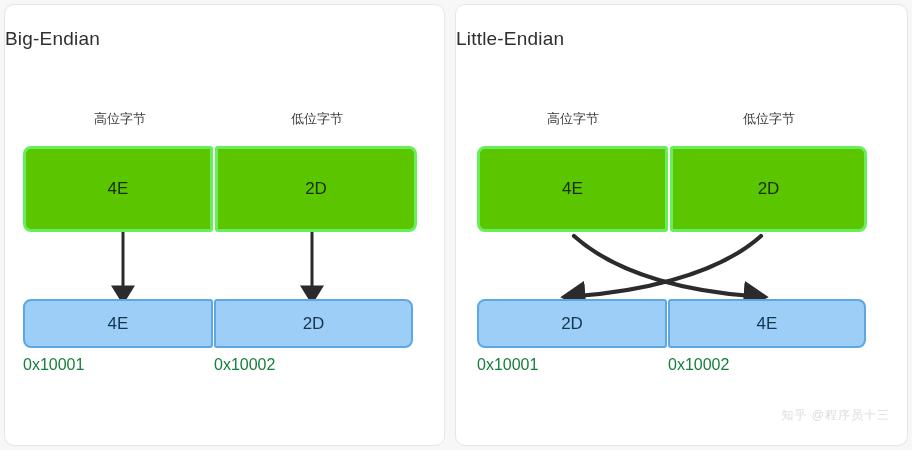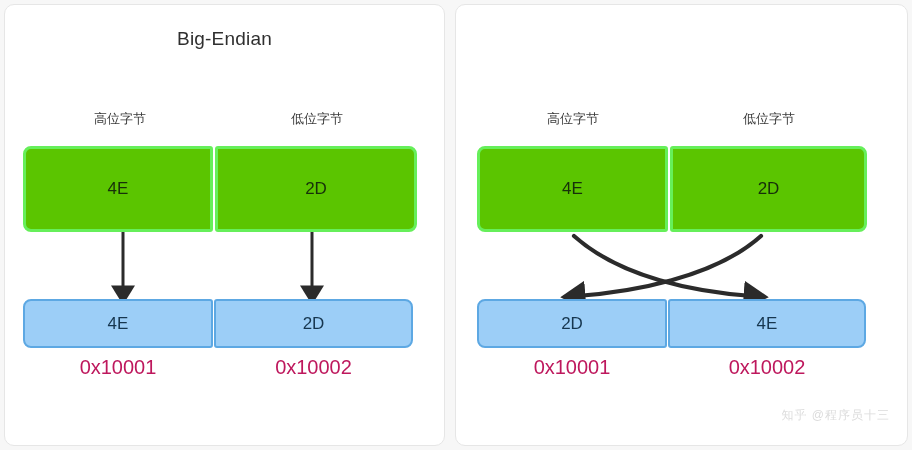--- a/index.html
+++ b/index.html
@@ -31,21 +31,21 @@
     box-sizing: border-box;
   }
   .panel-left  { left: 4px;   width: 441px; }
   .panel-right { left: 455px; width: 453px; }
 
   .panel-title {
     position: absolute;
     top: 23px;
     left: 0;
     width: 100%;
-    text-align: center;
+    text-align: left;
     font-size: 19px;
     color: #2f2f2f;
     letter-spacing: .2px;
   }
 
   
   .byte-label {
     position: absolute;
     font-size: 13px;
     color: #3a3a3a;
@@ -86,23 +86,22 @@
     justify-content: center;
     font-size: 17px;
     color: #16364f;
     height: 100%;
   }
   .mem-cell.left  { border-radius: 8px 3px 3px 8px; }
   .mem-cell.right { border-radius: 3px 8px 8px 3px; margin-left: 1px; }
 
   .addr-label {
     position: absolute;
-    font-size: 20px;
-    color: #be185d;
-    text-align: center;
+    font-size: 16px;
+    color: #15803d;
     white-space: nowrap;
   }
 
   .arrow-svg {
     position: absolute;
     pointer-events: none;
   }
 
   .watermark {
     position: absolute;
@@ -145,20 +144,21 @@
       <div class="mem-cell left" style="width:190px;">4E</div>
       <div class="mem-cell right" style="width:199px;">2D</div>
     </div>
 
     <div class="addr-label" style="left:18px; top:351px; width:190px;">0x10001</div>
     <div class="addr-label" style="left:209px; top:351px; width:199px;">0x10002</div>
   </div>
 
   <div class="panel panel-right">
 
+    <div class="panel-title">Little-Endian</div>
 
     <div class="byte-label" style="left:22px; top:105px; width:190px;">高位字节</div>
     <div class="byte-label" style="left:216px; top:105px; width:194px;">低位字节</div>
 
     <div class="word-row" style="left:21px; top:141px; width:390px; height:86px;">
       <div class="word-cell left" style="width:191px;">4E</div>
       <div class="word-cell right" style="width:197px;">2D</div>
     </div>
 
     <svg class="arrow-svg" style="left:0px; top:225px; width:453px; height:74px;" viewBox="0 0 453 74">

